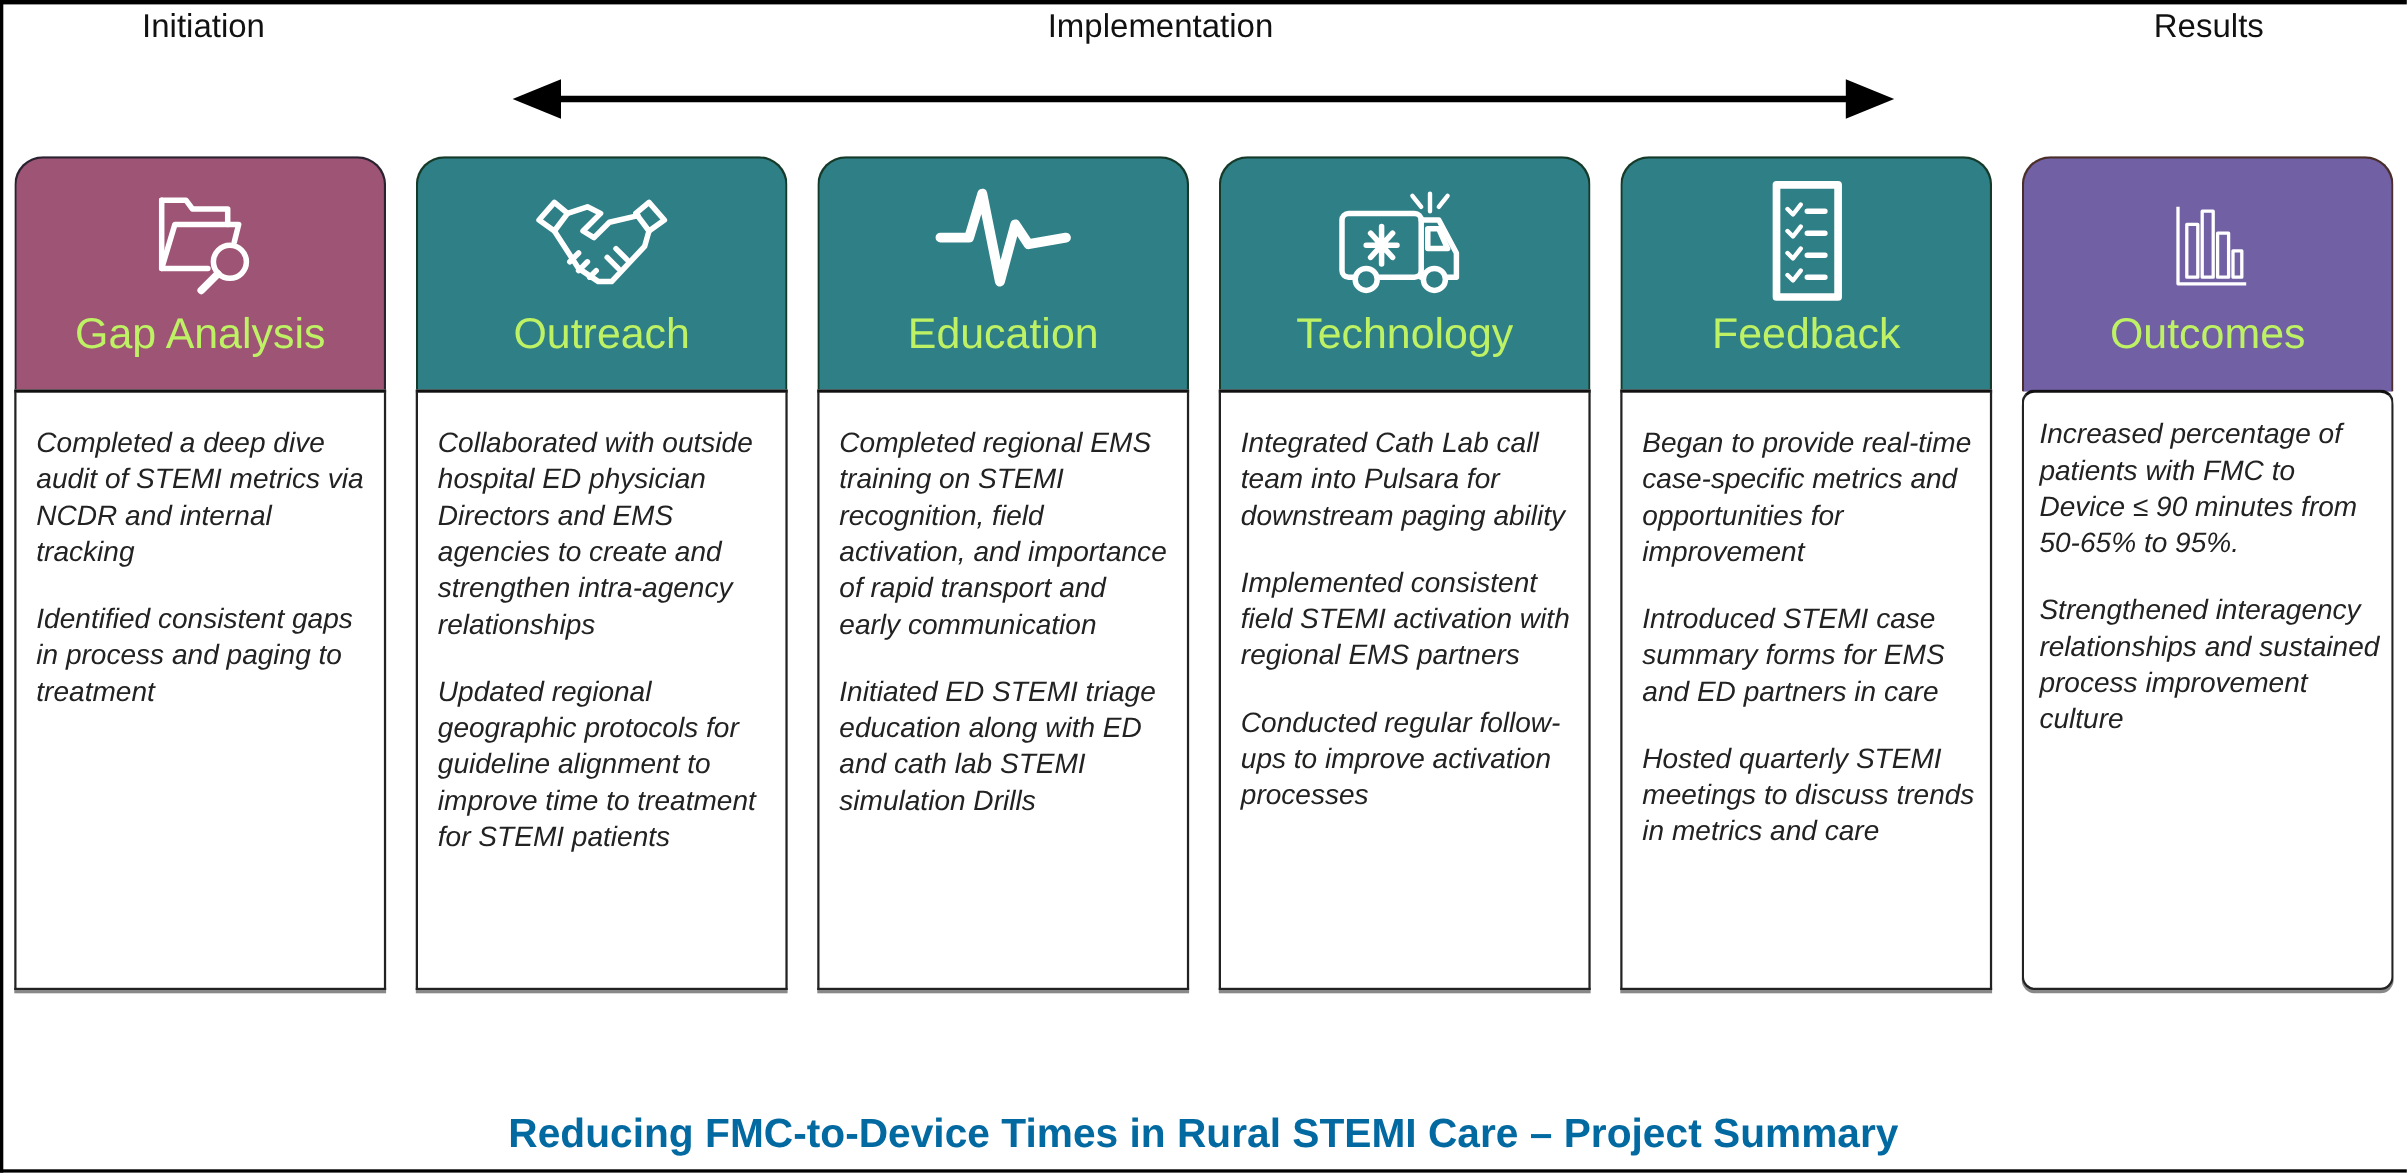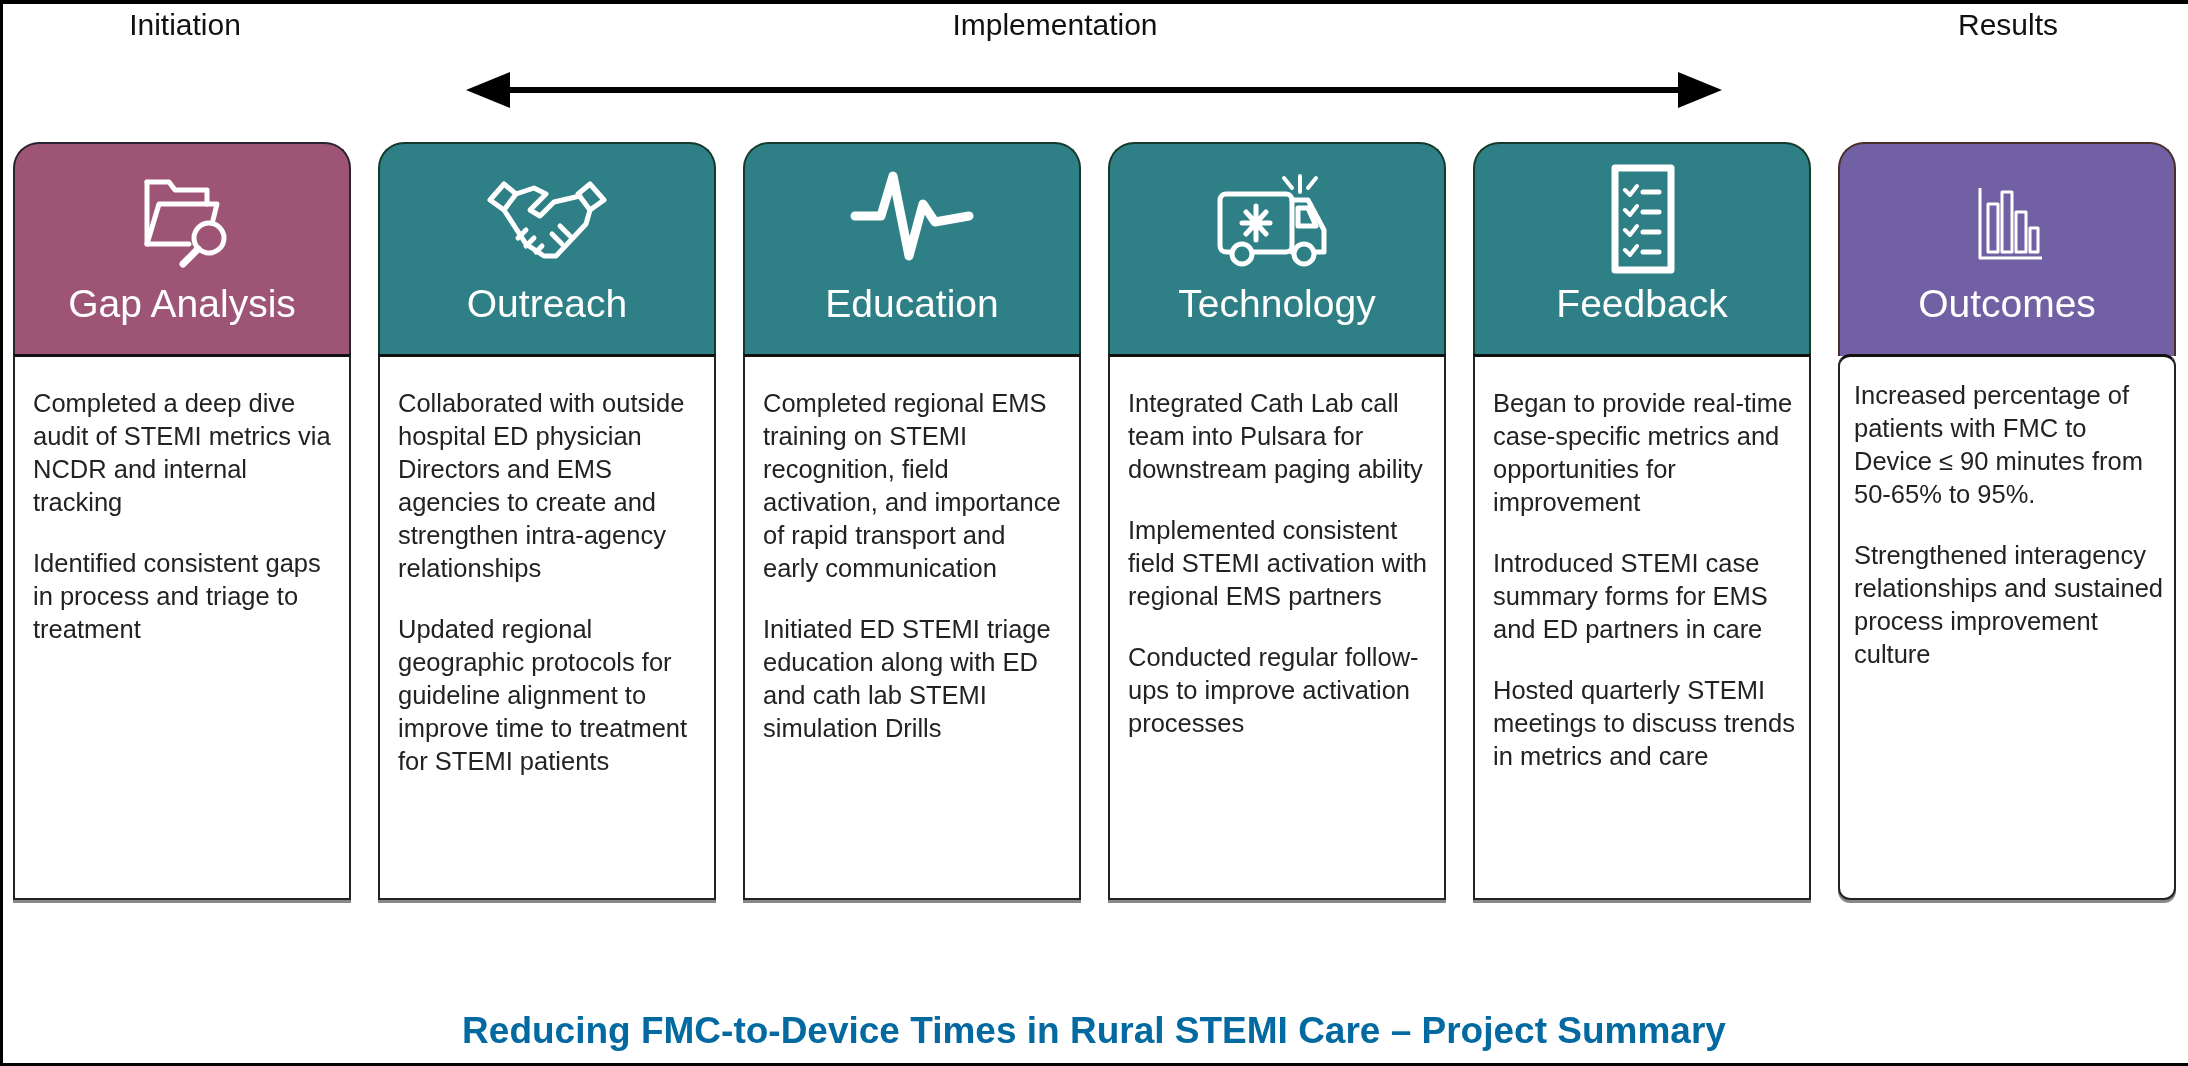--- a/index.html
+++ b/index.html
@@ -25,27 +25,28 @@
     position: absolute; left: 0; top: 0; width: 338px; height: 214px;
     box-sizing: border-box; border: 2.5px solid #1d3a2c; border-bottom: none;
     border-radius: 26px 26px 0 0;
   }
   .card-head.pink { background: #9e5575; border-color: #2a2230; }
   .card-head.teal { background: #2f7f86; border-color: #163a2a; }
   .card-head.purple { background: #7260a4; border-color: #4a2e2a; }
   .card-icon { position: absolute; left: 50%; top: 20px; transform: translateX(-50%); width: 130px; height: 110px; }
   .card-title {
     position: absolute; left: 0; right: 0; top: 138px; text-align: center;
-    color: #ffffff; font-size: 39px; white-space: nowrap;
+    color: #bef264; font-size: 39px; white-space: nowrap;
   }
   .card-body {
     position: absolute; left: 0; top: 212px; width: 338px; height: 546px;
     box-sizing: border-box; border: 2.5px solid #222; border-top: 3.5px solid #111;
     background: #fff; padding: 30px 14px 0 18px;
     box-shadow: 0 3px 0 #888;
+    font-style: italic;
   }
   .card-body p {
     margin: 0 0 28px 0; font-size: 25.5px; line-height: 33px; color: #222;
   }
   .footer-title {
     position: absolute; left: 0; width: 2188px; top: 1010px; text-align: center;
     font-size: 37px; font-weight: bold; color: #0369a1; white-space: nowrap;
   }
 </style>
 </head>
@@ -69,21 +70,21 @@
       <path d="M30 18 L52 18 L58 26 L90 26 L90 40"></path>
       <path d="M30 18 L30 80 L72 80"></path>
       <path d="M30 80 L42 40 L100 40 L96 56"></path>
       <circle cx="92" cy="74" r="15"></circle>
       <line x1="81" y1="85" x2="66" y2="100" stroke-width="7"></line>
     </svg>
     <div class="card-title">Gap Analysis</div>
   </div>
   <div class="card-body">
     <p>Completed a deep dive audit of STEMI metrics via NCDR and internal tracking</p>
-    <p>Identified consistent gaps in process and triage to treatment</p>
+    <p>Identified consistent gaps in process and paging to treatment</p>
   </div>
 </div>
 
 <div class="card" style="left:378px;">
   <div class="card-head teal">
     <svg class="card-icon" viewBox="0 0 130 110" fill="none" stroke="#fff" stroke-width="5" stroke-linejoin="round" stroke-linecap="round">
       <path d="M8 36 L22 20 L34 30 L22 46 Z"></path>
       <path d="M122 36 L108 20 L96 30 L108 46 Z"></path>
       <path d="M34 30 L52 24 L64 30 L48 46 L58 52 L72 38 L98 32"></path>
       <path d="M22 46 L44 80 L62 92 L74 92 L104 60 L108 46"></path>

